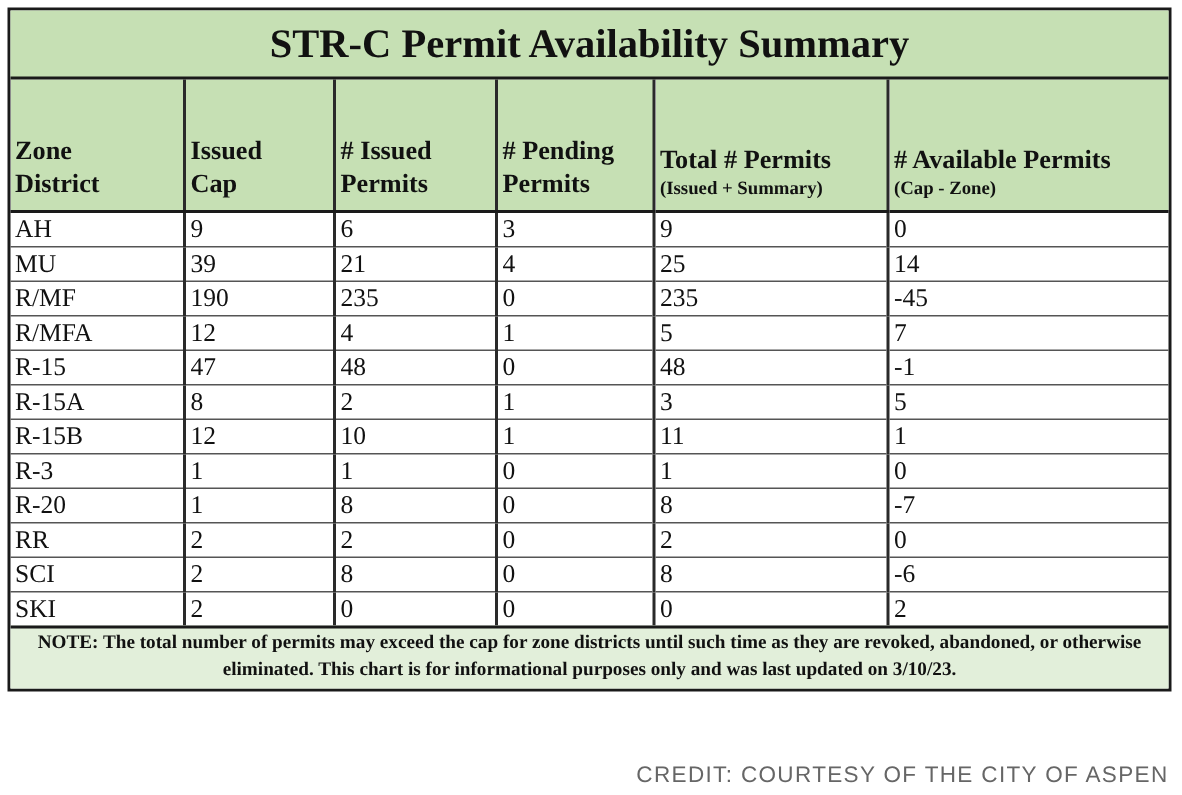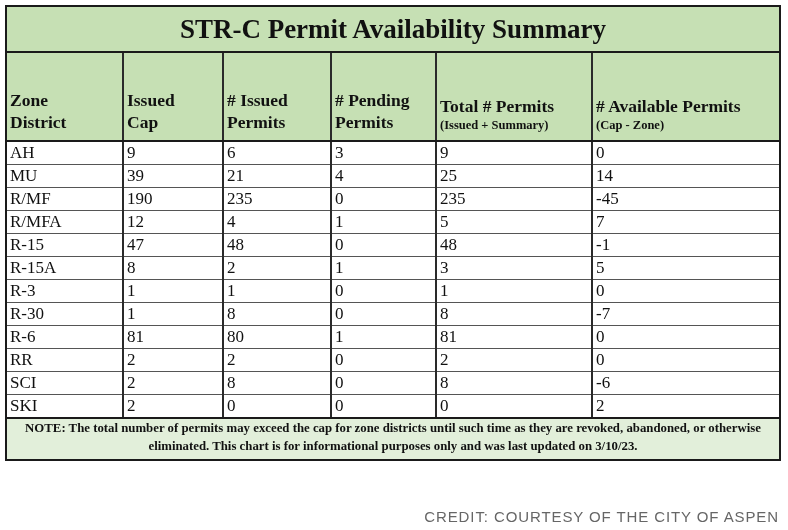--- a/index.html
+++ b/index.html
@@ -103,42 +103,42 @@
         </tr>
         <tr>
           <td>R-15A</td>
           <td>8</td>
           <td>2</td>
           <td>1</td>
           <td>3</td>
           <td>5</td>
         </tr>
         <tr>
+          <td>R-15B</td>
+          <td>12</td>
+          <td>10</td>
+          <td>1</td>
+          <td>11</td>
+          <td>1</td>
+        </tr>
+        <tr>
           <td>R-3</td>
           <td>1</td>
           <td>1</td>
           <td>0</td>
           <td>1</td>
           <td>0</td>
         </tr>
         <tr>
-          <td>R-30</td>
+          <td>R-20</td>
           <td>1</td>
           <td>8</td>
           <td>0</td>
           <td>8</td>
           <td>-7</td>
-        </tr>
-        <tr>
-          <td>R-6</td>
-          <td>81</td>
-          <td>80</td>
-          <td>1</td>
-          <td>81</td>
-          <td>0</td>
         </tr>
         <tr>
           <td>RR</td>
           <td>2</td>
           <td>2</td>
           <td>0</td>
           <td>2</td>
           <td>0</td>
         </tr>
         <tr>

